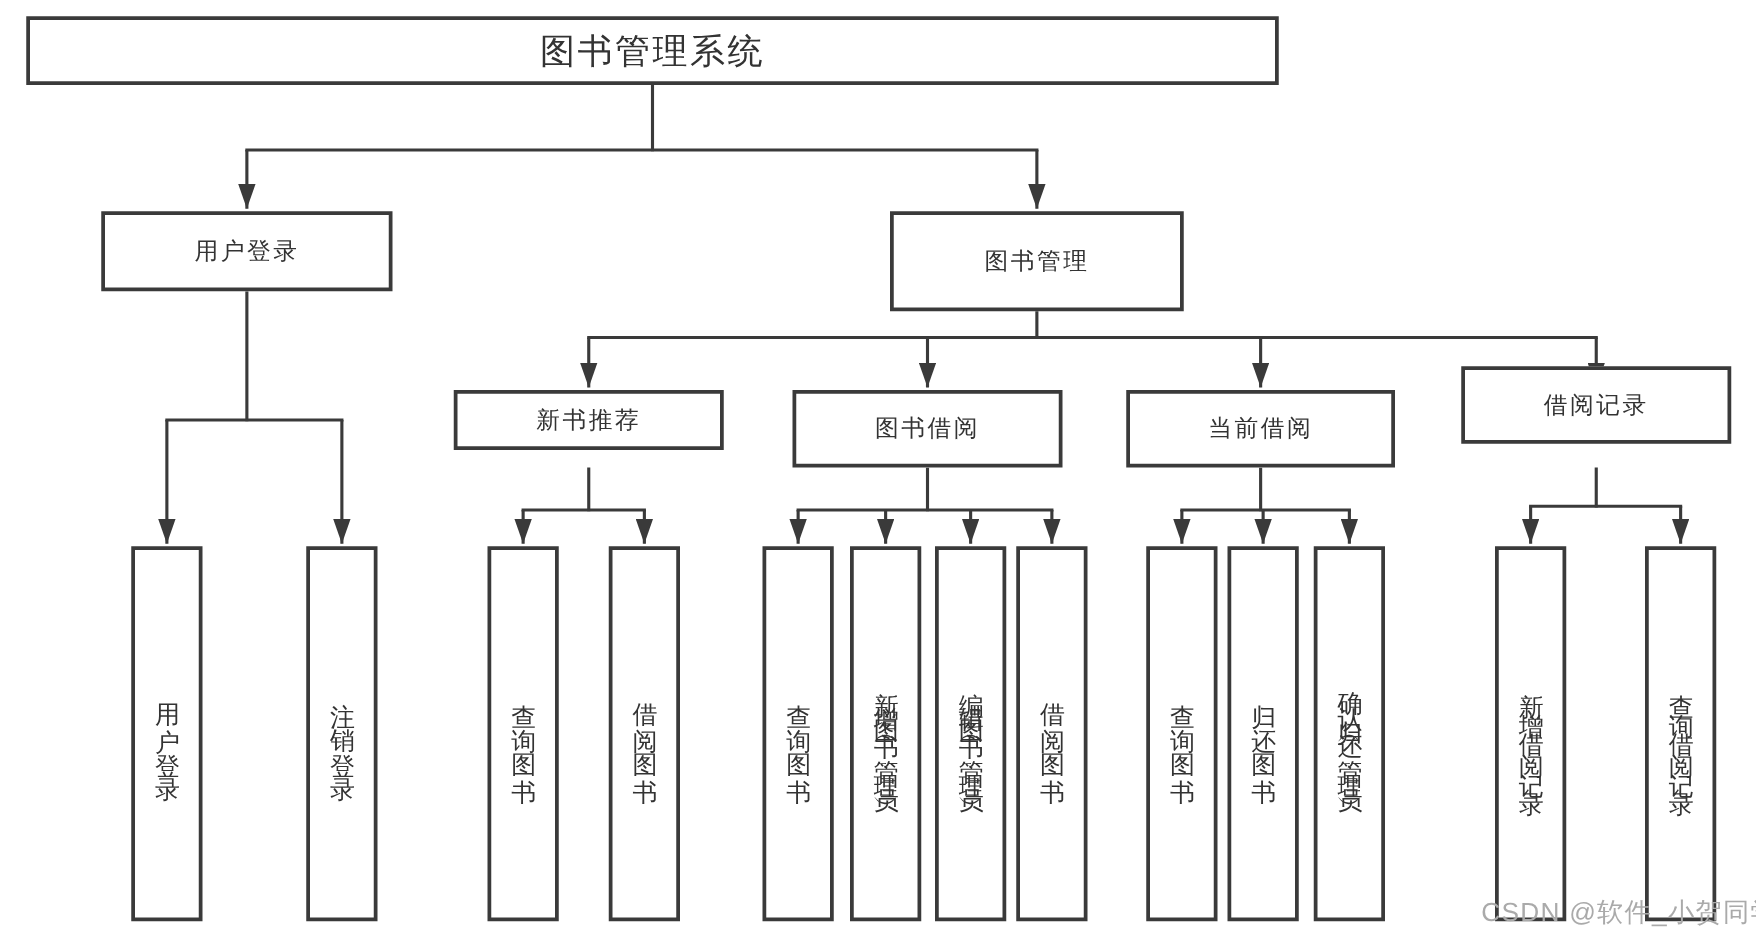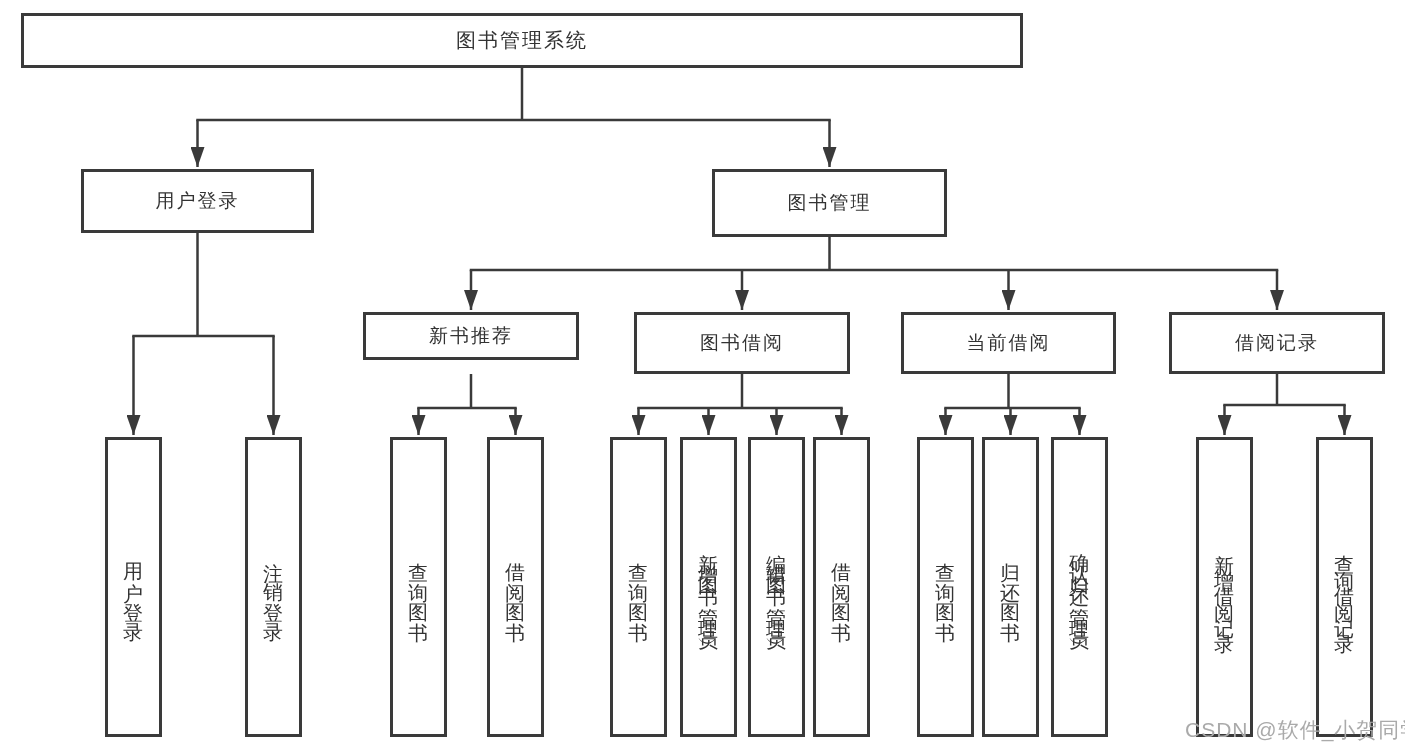--- a/index.html
+++ b/index.html
@@ -21,21 +21,21 @@
     box-sizing: border-box;
     background: #ffffff;
     border: 3px solid #3a3a3a;
     display: flex;
     align-items: center;
     justify-content: center;
     color: #333333;
     font-size: 19px;
   }
   .hbox { letter-spacing: 2px; }
-  .root-box { font-size: 20px; }
+  .root-box { font-size: 28px; }
   .vbox {
     writing-mode: vertical-rl;
     text-orientation: mixed;
     font-size: 20px;
     line-height: 1;
   }
   .gap-lg { letter-spacing: 20px; }
   .gap-md { letter-spacing: 16px; }
   .gap-sm { letter-spacing: 11px; }
   .watermark {
@@ -100,26 +100,26 @@
       <path d="M1277,374 V406"></path>
       <path d="M1223.25,405 H1345.75"></path>
       <path d="M1224.5,405 V435" marker-end="url(#ah)"></path>
       <path d="M1344.5,405 V435" marker-end="url(#ah)"></path>
     </g>
   </svg>
 
   <div class="box hbox root-box" style="left:21px; top:13px; width:1002px; height:55px;">图书管理系统</div>
 
   <div class="box hbox" style="left:81px; top:169px; width:233px; height:64px;">用户登录</div>
-  <div class="box hbox" style="left:712px; top:169px; width:235px; height:68px;">图书管理</div>
+  <div class="box hbox" style="left:712px; top:169px; width:235px; height:80px;">图书管理</div>
 
   <div class="box hbox" style="left:363px; top:312px; width:216px; height:48px;">新书推荐</div>
   <div class="box hbox" style="left:634px; top:312px; width:216px; height:62px;">图书借阅</div>
   <div class="box hbox" style="left:901px; top:312px; width:215px; height:62px;">当前借阅</div>
-  <div class="box hbox" style="left:1169px; top:312px; width:216px; height:62px;">借阅记录</div>
+  <div class="box hbox" style="left:1169px; top:293px; width:216px; height:62px;">借阅记录</div>
 
   <div class="box vbox gap-lg" style="left:105px; top:437px; width:57px; height:300px;">用户登录</div>
   <div class="box vbox gap-lg" style="left:245px; top:437px; width:57px; height:300px;">注销登录</div>
 
   <div class="box vbox gap-lg" style="left:390px; top:437px; width:57px; height:300px;">查询图书</div>
   <div class="box vbox gap-lg" style="left:487px; top:437px; width:57px; height:300px;">借阅图书</div>
 
   <div class="box vbox gap-lg" style="left:610px; top:437px; width:57px; height:300px;">查询图书</div>
   <div class="box vbox gap-sm" style="left:680px; top:437px; width:57px; height:300px;">新增图书（管理员）</div>
   <div class="box vbox gap-sm" style="left:748px; top:437px; width:57px; height:300px;">编辑图书（管理员）</div>

